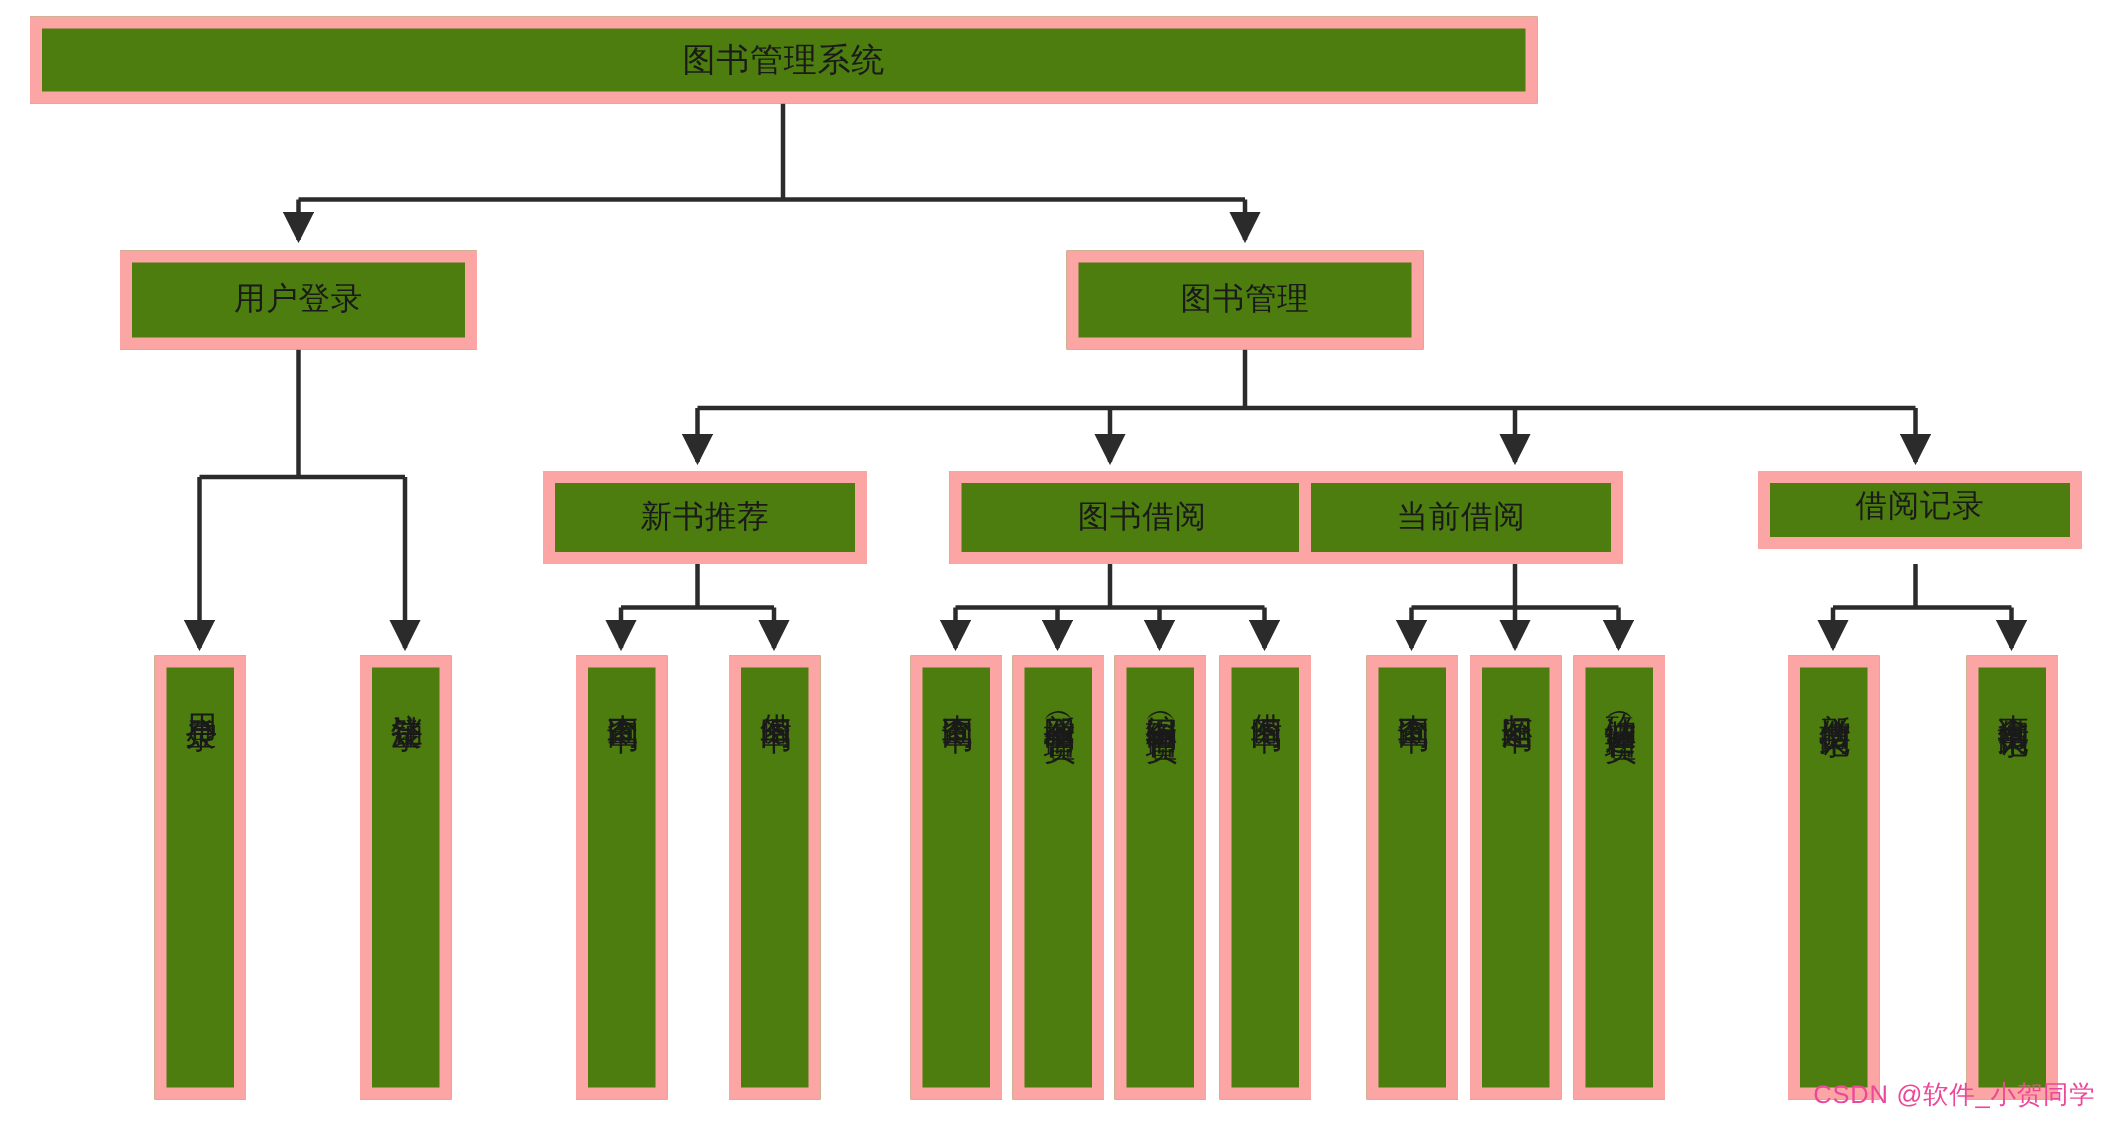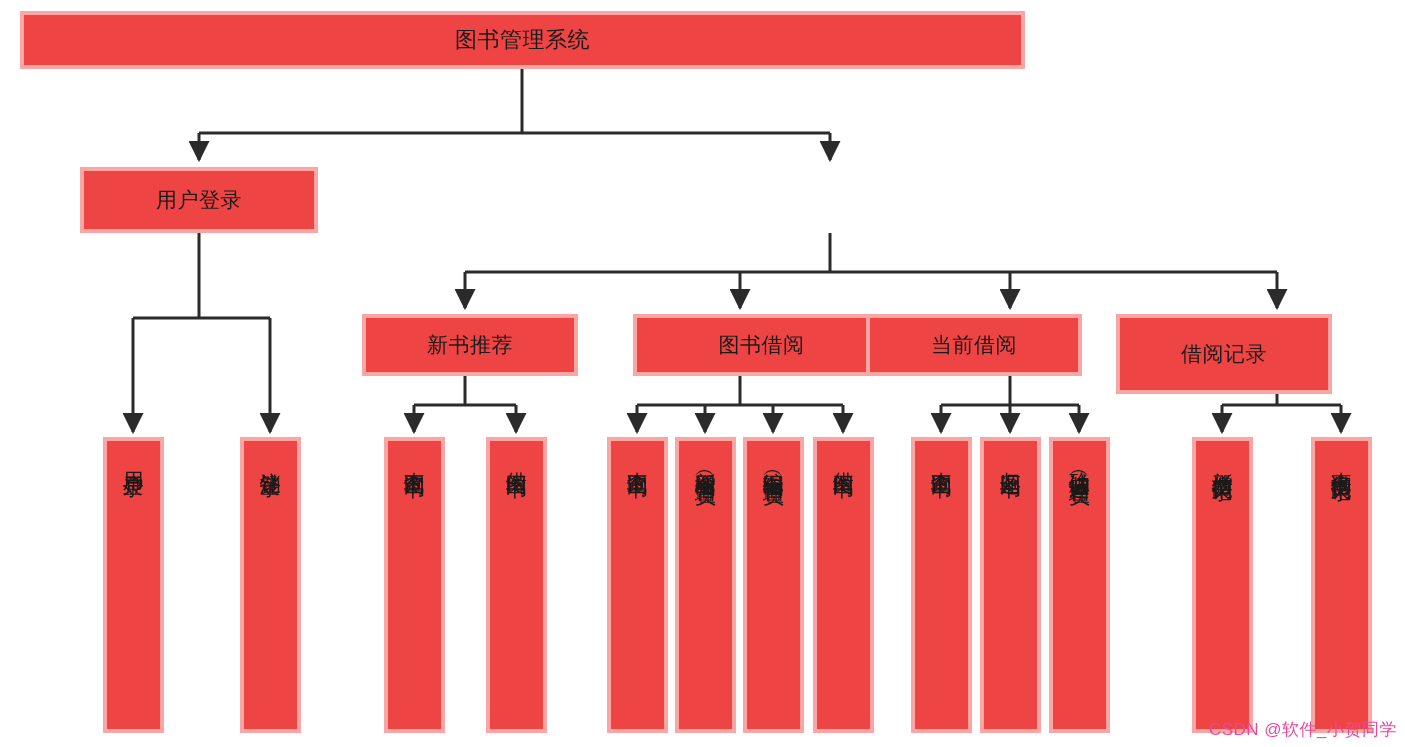--- a/index.html
+++ b/index.html
@@ -24,22 +24,22 @@
     left: 0;
     top: 0;
     width: 1405px;
     height: 747px;
     pointer-events: none;
   }
   
   .node {
     position: absolute;
     box-sizing: border-box;
-    background: #ef4444;
-    border: 4px solid #fca5a5;
+    background: #4d7c0f;
+    border: 8px solid #fca5a5;
     display: flex;
     align-items: center;
     justify-content: center;
     color: #1a1a1a;
   }
   .node .label {
     display: block;
     text-align: center;
     letter-spacing: 0.5px;
   }
@@ -133,31 +133,34 @@
     </g>
   </svg>
 
   <div class="node horiz root" style="left:20px; top:11px; width:1005px; height:58px;">
     <span class="label">图书管理系统</span>
   </div>
 
   <div class="node horiz" style="left:80px; top:167px; width:238px; height:66px;">
     <span class="label">用户登录</span>
   </div>
+  <div class="node horiz" style="left:711px; top:167px; width:238px; height:66px;">
+    <span class="label">图书管理</span>
+  </div>
 
   <div class="node horiz" style="left:362px; top:314px; width:216px; height:62px;">
     <span class="label">新书推荐</span>
   </div>
   <div class="node horiz" style="left:633px; top:314px; width:247px; height:62px;padding-left:10px;">
     <span class="label">图书借阅</span>
   </div>
   <div class="node horiz" style="left:866px; top:314px; width:216px; height:62px;">
     <span class="label">当前借阅</span>
   </div>
-  <div class="node horiz" style="left:1116px; top:314px; width:216px; height:80px;">
+  <div class="node horiz" style="left:1172px; top:314px; width:216px; height:52px;font-family:Liberation Mono, monospace;">
     <span class="label">借阅记录</span>
   </div>
 
   <div class="node vert" style="left:103px; top:437px; width:61px; height:296px;">
     <span class="label">用户登录</span>
   </div>
   <div class="node vert" style="left:240px; top:437px; width:61px; height:296px;">
     <span class="label">注销登录</span>
   </div>
 

